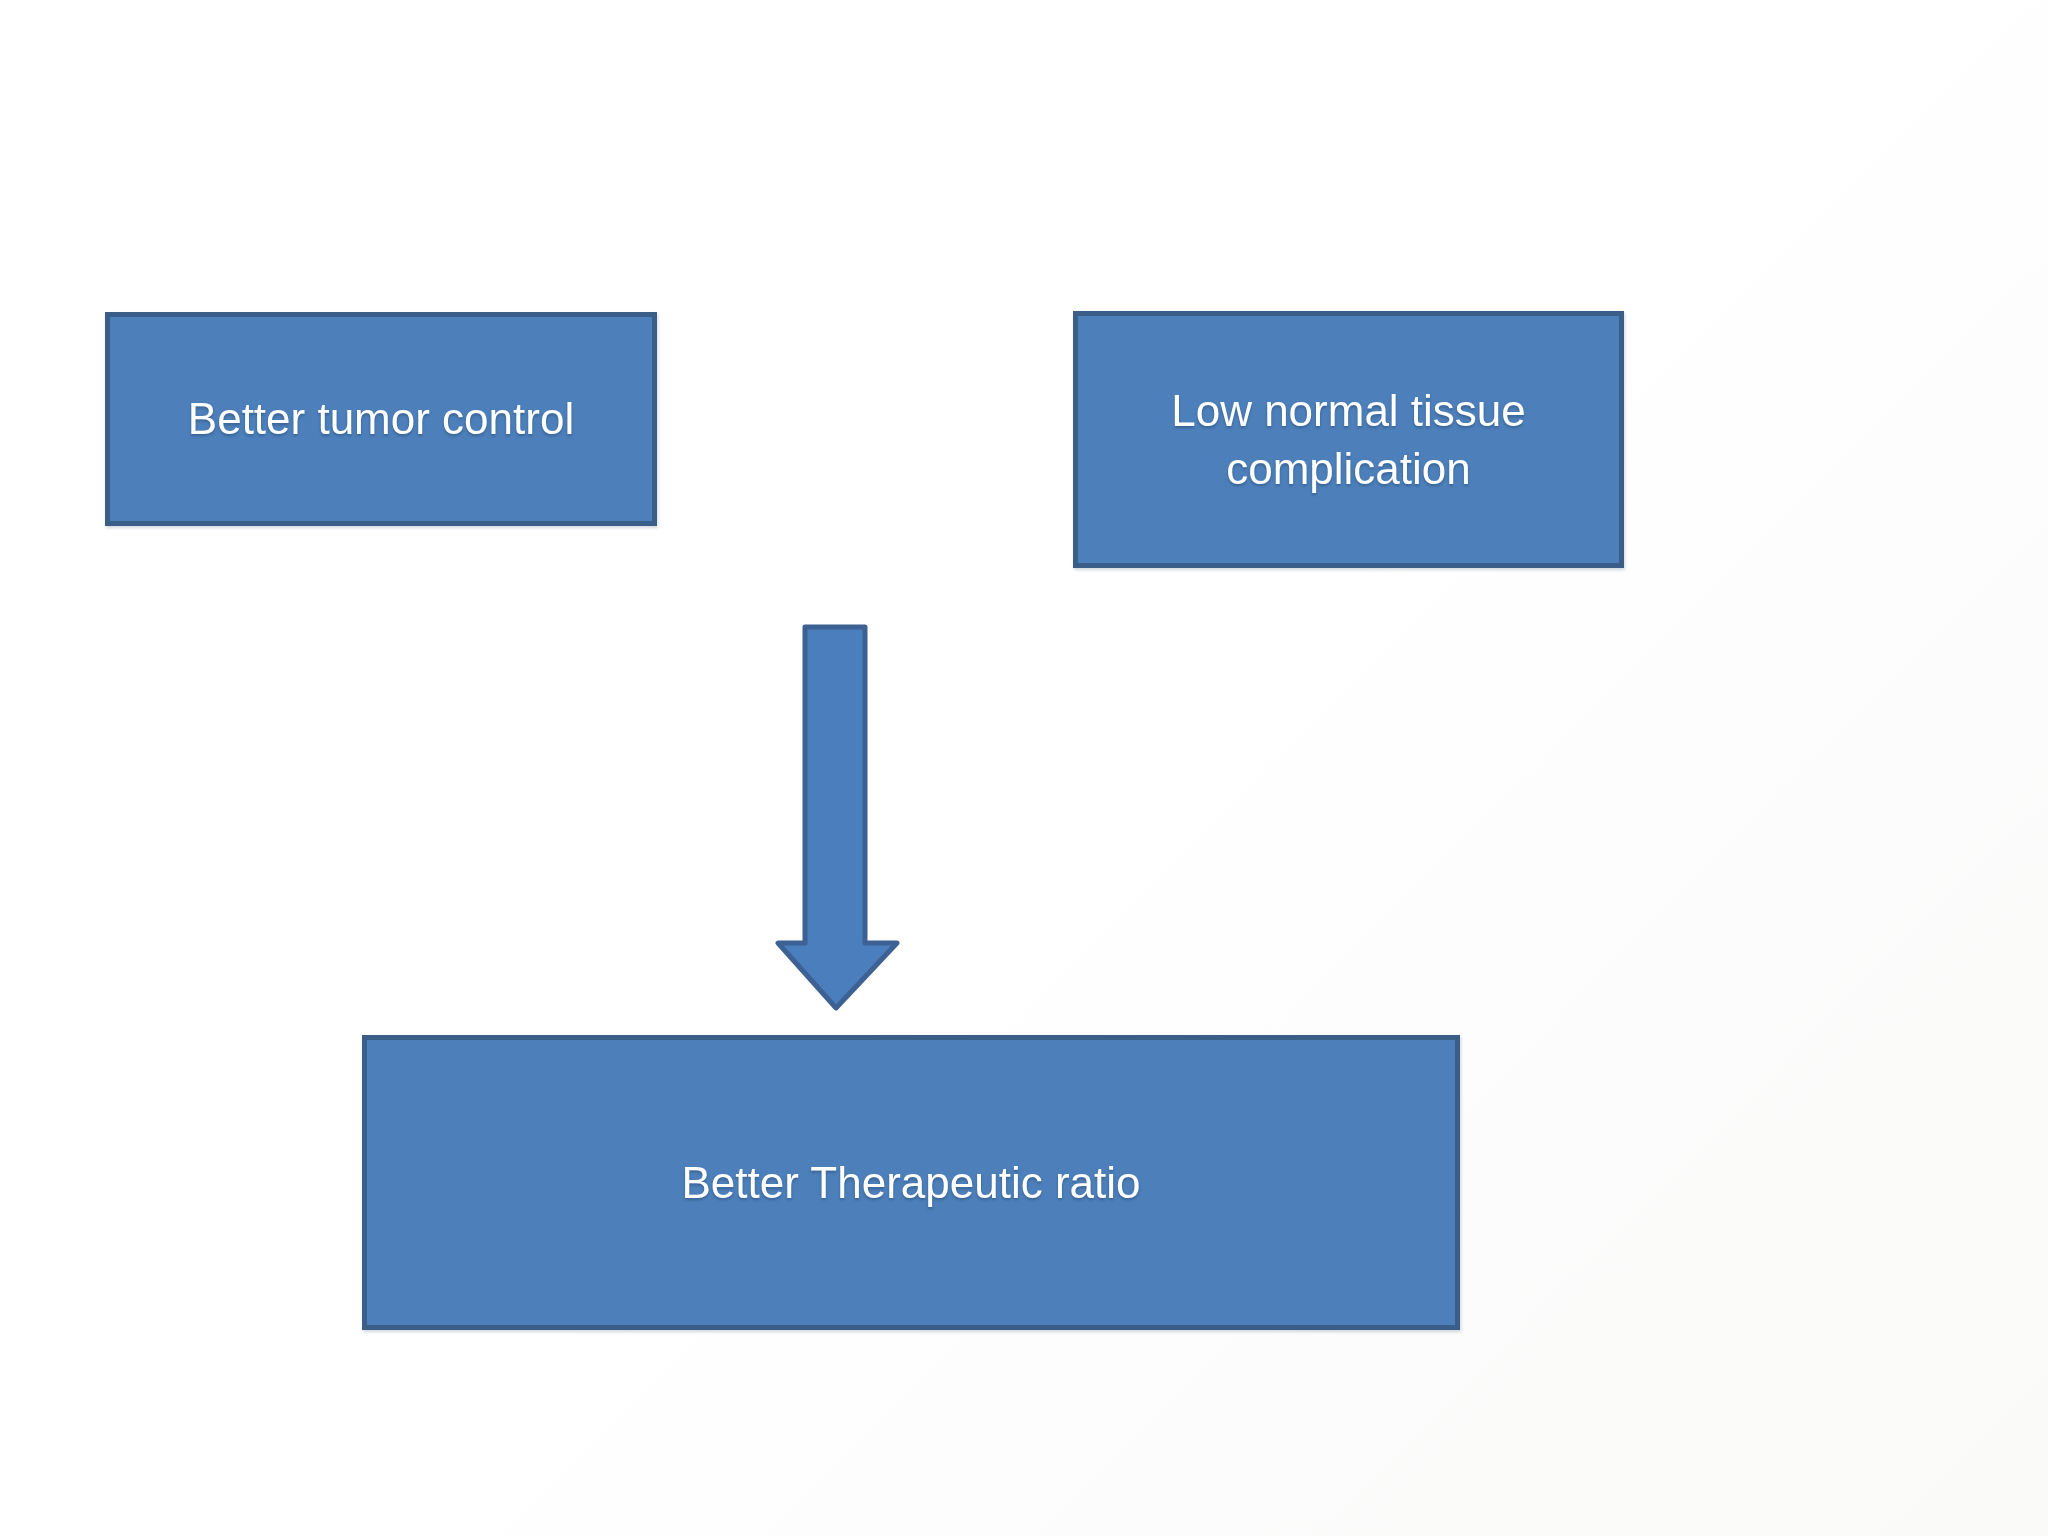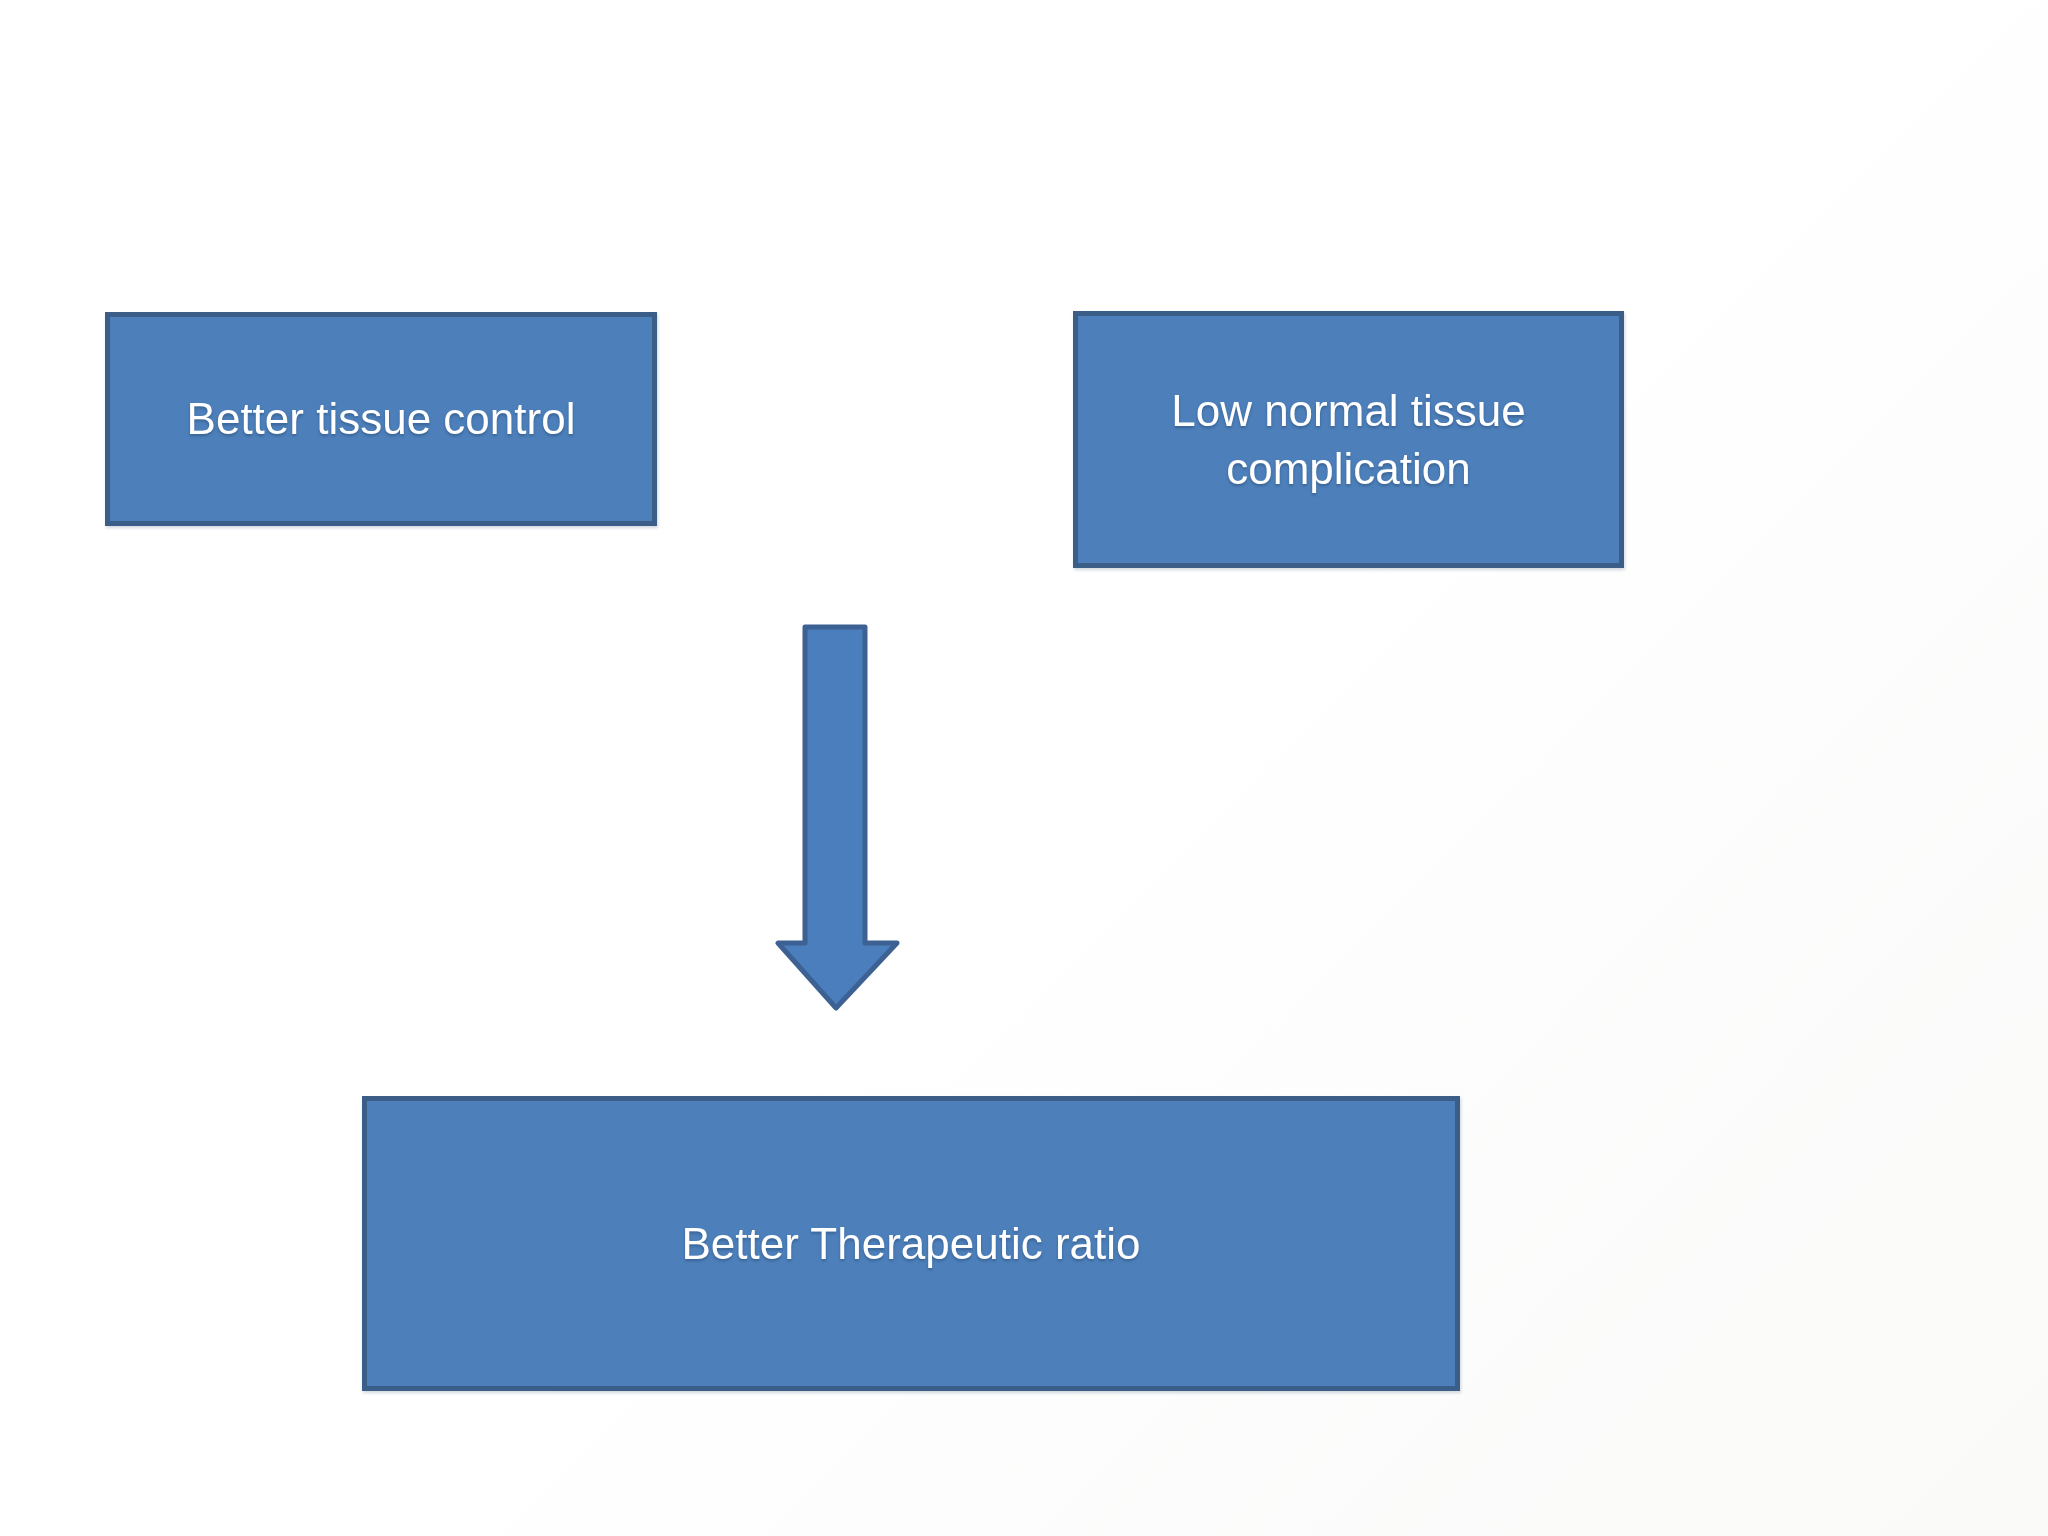--- a/index.html
+++ b/index.html
@@ -41,38 +41,38 @@
     text-shadow: 0 2px 3px rgba(20, 40, 70, 0.35);
   }
   .node .label { display: block; padding: 0 28px; }
   #node-better-tumor-control {
     left: 105px; top: 312px; width: 552px; height: 214px;
   }
   #node-low-normal-tissue-complication {
     left: 1073px; top: 311px; width: 551px; height: 257px;
   }
   #node-better-therapeutic-ratio {
-    left: 362px; top: 1096px; width: 1098px; height: 295px;
+    left: 362px; top: 1035px; width: 1098px; height: 295px;
   }
   .arrow-svg {
     position: absolute;
     left: 772px; top: 622px;
     width: 130px; height: 392px;
     overflow: visible;
   }
 </style>
 </head>
 <body>
 
 <div class="slide">
 
   <div class="sheen"></div>
 
   <div class="node" id="node-better-tumor-control">
-    <span class="label">Better tissue control</span>
+    <span class="label">Better tumor control</span>
   </div>
 
   <div class="node" id="node-low-normal-tissue-complication">
     <span class="label">Low normal tissue complication</span>
   </div>
 
   <svg class="arrow-svg" viewBox="0 0 130 392" xmlns="http://www.w3.org/2000/svg">
     <polygon points="33,5 93,5 93,321 125,321 64,386 6,321 33,321" stroke-width="5" stroke-linejoin="round" stroke-linecap="round" fill="#4b7ebd" stroke="#3c6192"></polygon>
   </svg>
 

